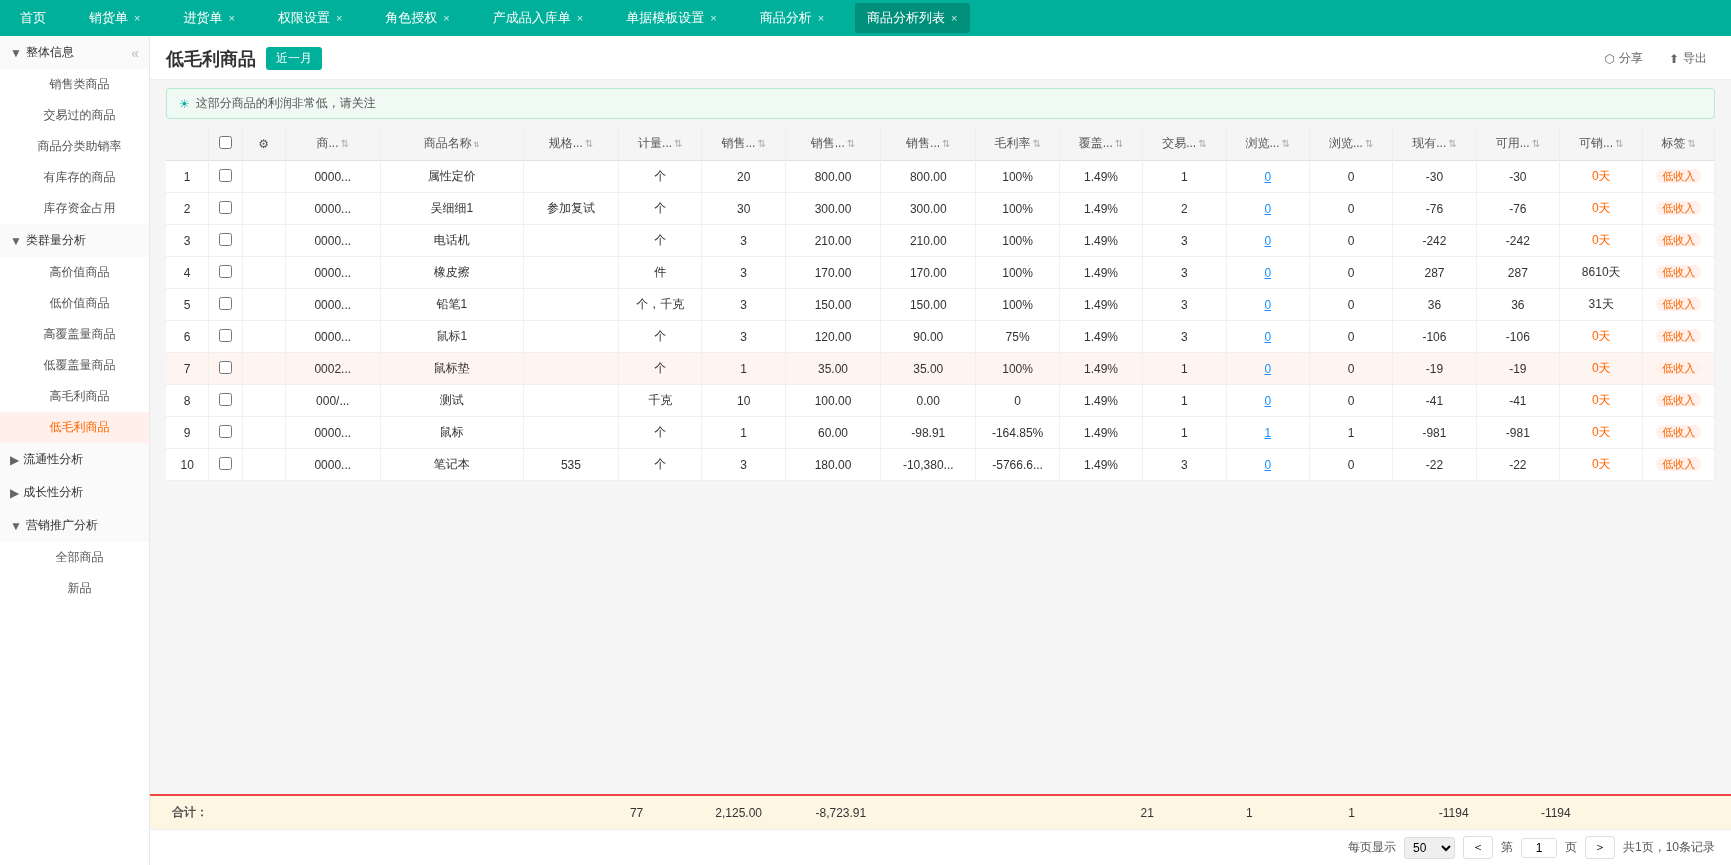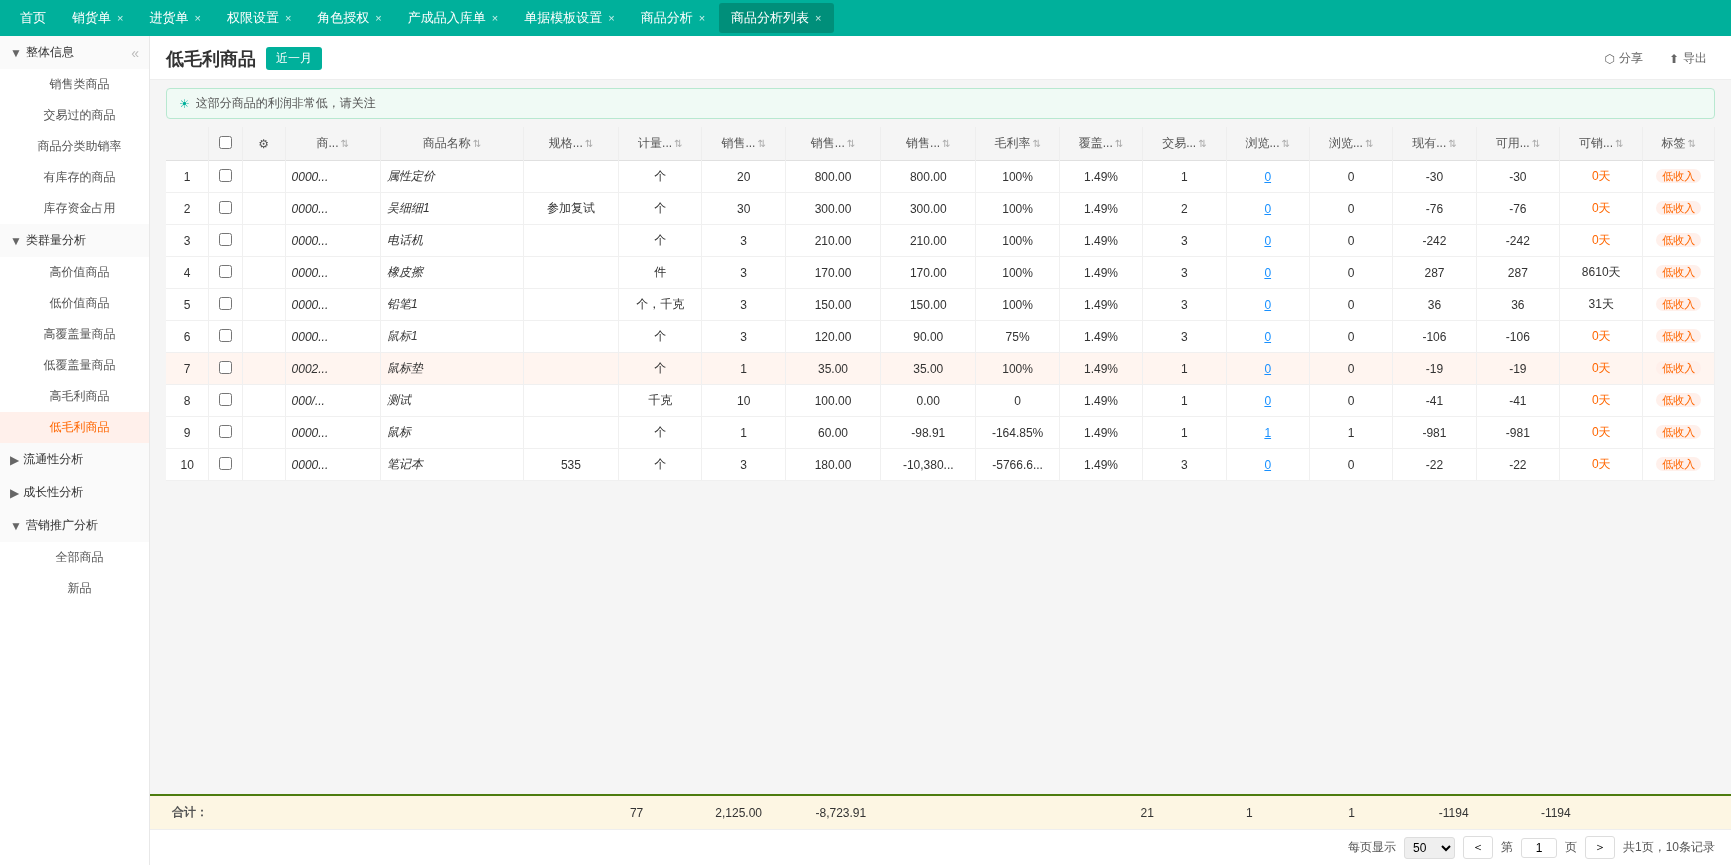--- a/index.html
+++ b/index.html
@@ -5,21 +5,21 @@
     * { box-sizing: border-box; margin: 0; padding: 0; }
     body { font-family: 'Microsoft YaHei', Arial, sans-serif; font-size: 12px; background: #f5f5f5; color: #333; }
 
     
     .top-nav {
       background: #00b09b;
       display: flex;
       align-items: center;
       height: 36px;
       padding: 0 8px;
-      gap: 2px;
+      gap: 19px;
     }
     .nav-item {
       color: #fff;
       padding: 6px 12px;
       cursor: pointer;
       white-space: nowrap;
       border-radius: 3px;
       display: flex;
       align-items: center;
       gap: 4px;
@@ -175,36 +175,36 @@
       border-bottom: 1px solid #f0f0f0;
     }
     tbody tr.highlight { background: #fff5f0; }
     tbody td {
       padding: 7px 6px;
       text-align: center;
       color: #333;
       border-right: 1px solid #f0f0f0;
       white-space: nowrap;
     }
-    .text-left { text-align: left; font-style: italic; }
+    .text-left { text-align: center; }
     .text-orange { color: #ff6600; }
     .text-link { color: #1890ff; text-decoration: underline; cursor: pointer; }
 
     .tag-low-income {
       background: #fff0eb;
       color: #ff6600;
       padding: 1px 6px;
       border-radius: 7px;
       font-size: 11px;
     }
 
     
     .footer-total {
       background: #fdf6e3;
-      border-top: 2px solid #4d7c0f;
+      border-top: 2px solid #ef4444;
       padding: 8px 22px;
       display: flex;
       align-items: center;
       gap: 0;
     }
     .footer-label {
       font-weight: bold;
       color: #555;
       margin-right: 16px;
       min-width: 40px;
@@ -254,21 +254,21 @@
       padding: 2px 4px;
       border-radius: 3px;
       font-size: 12px;
     }
     input[type="checkbox"] { cursor: pointer; }
 
     .col-num { width: 36px; }
     .col-check { width: 28px; }
     .col-setting { width: 36px; }
     .col-code { width: 80px; }
-    .col-name { width: 120px; }
+    .col-name { width: 120px; font-family: Liberation Mono, monospace; }
     .col-spec { width: 80px; }
     .col-unit { width: 70px; }
     .col-sales-qty { width: 70px; }
     .col-sales-amt { width: 80px; }
     .col-sales-profit { width: 80px; }
     .col-gross { width: 70px; }
     .col-cover { width: 70px; }
     .col-trade { width: 70px; text-align: center; }
     .col-view1 { width: 70px; }
     .col-view2 { width: 70px; }

